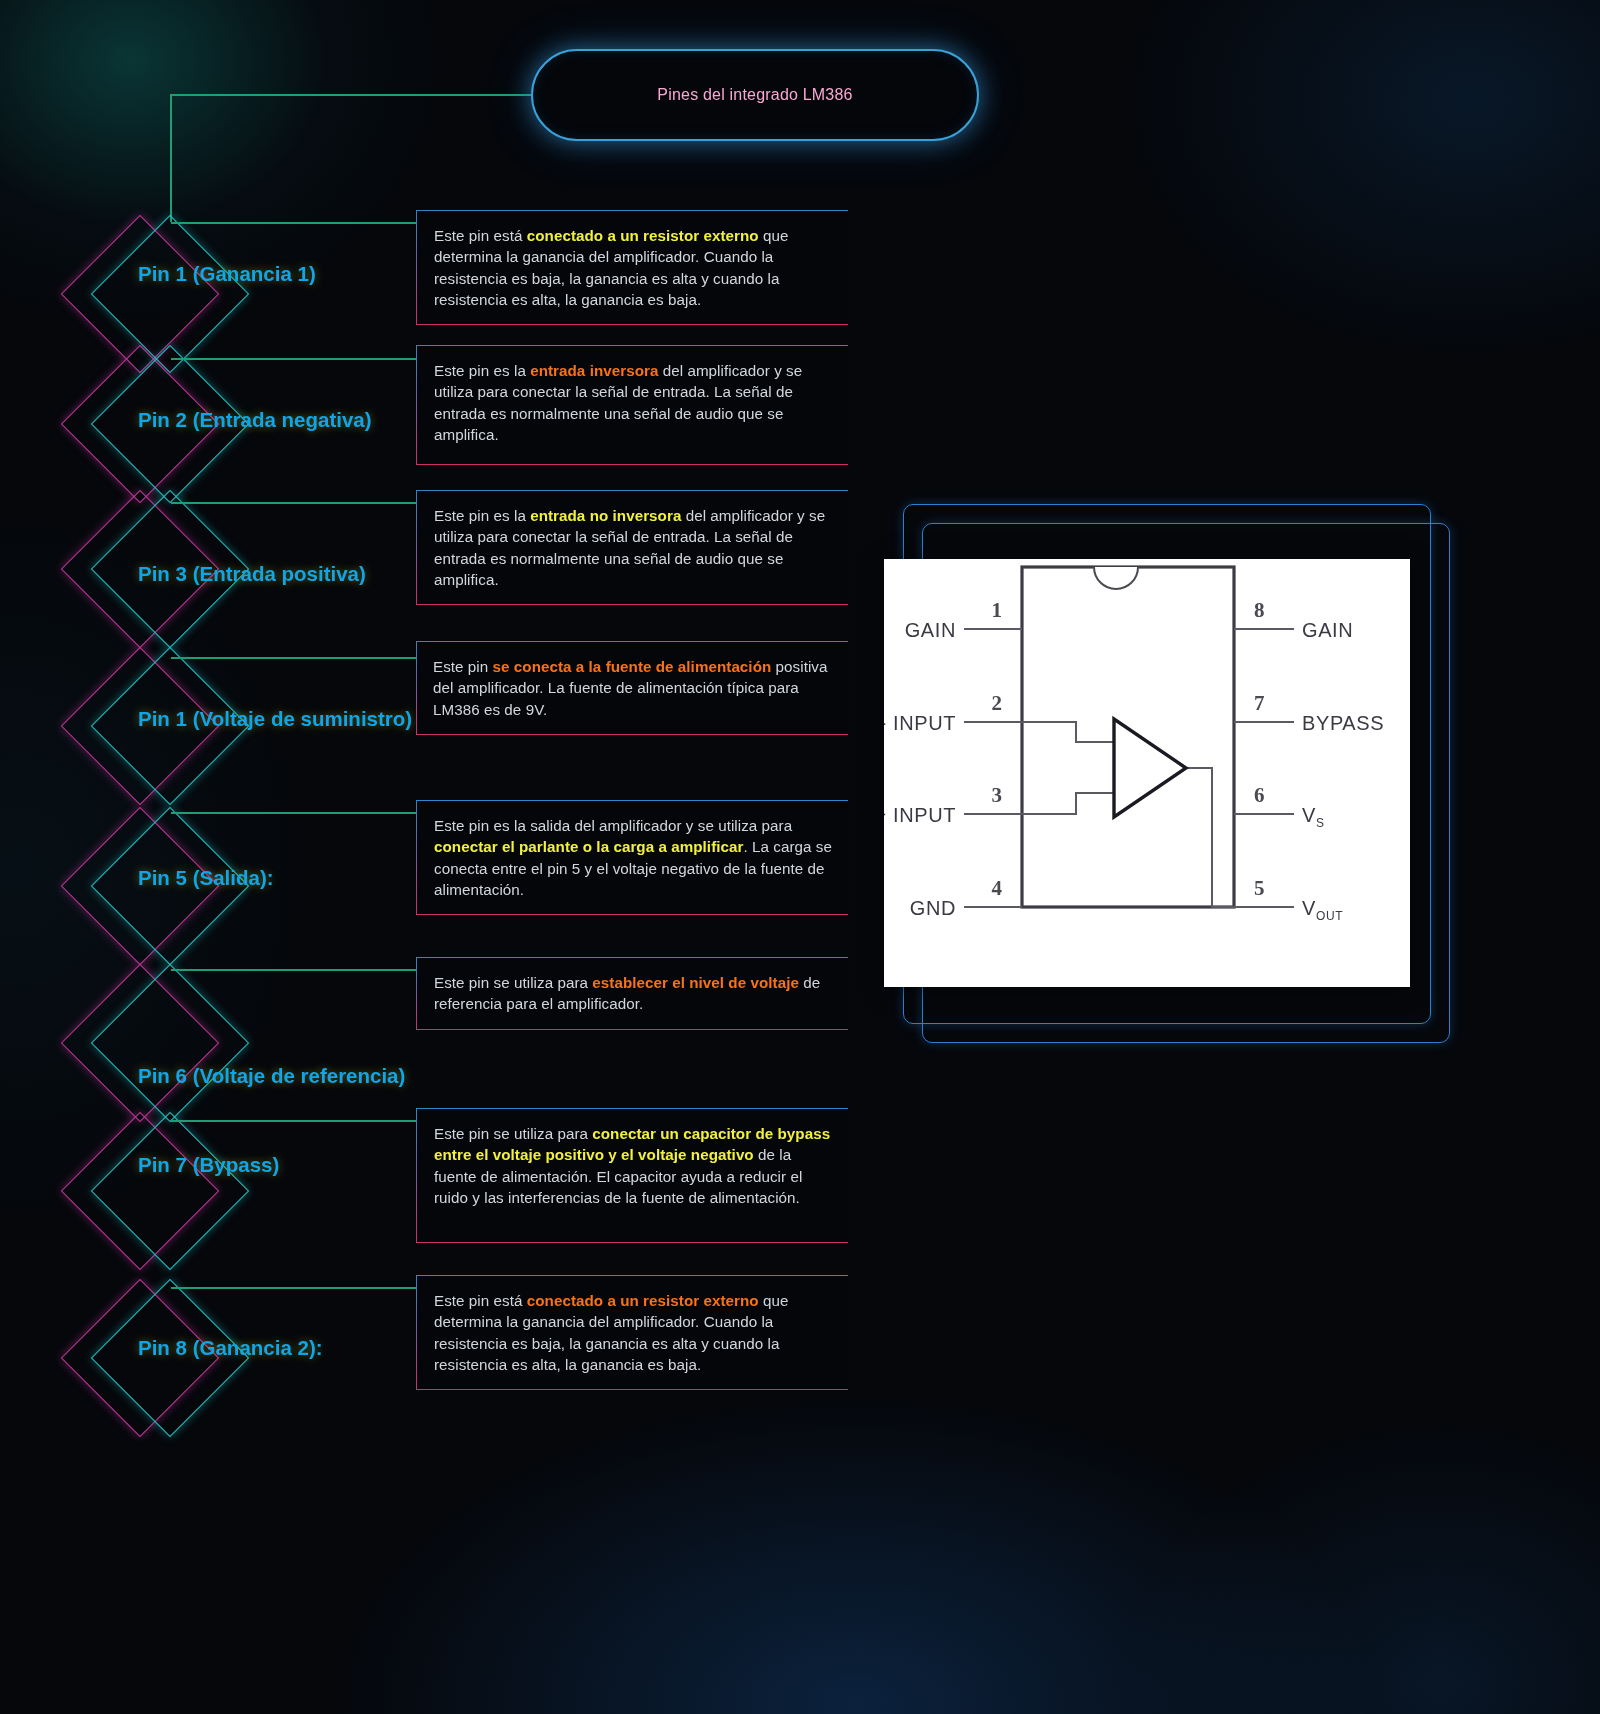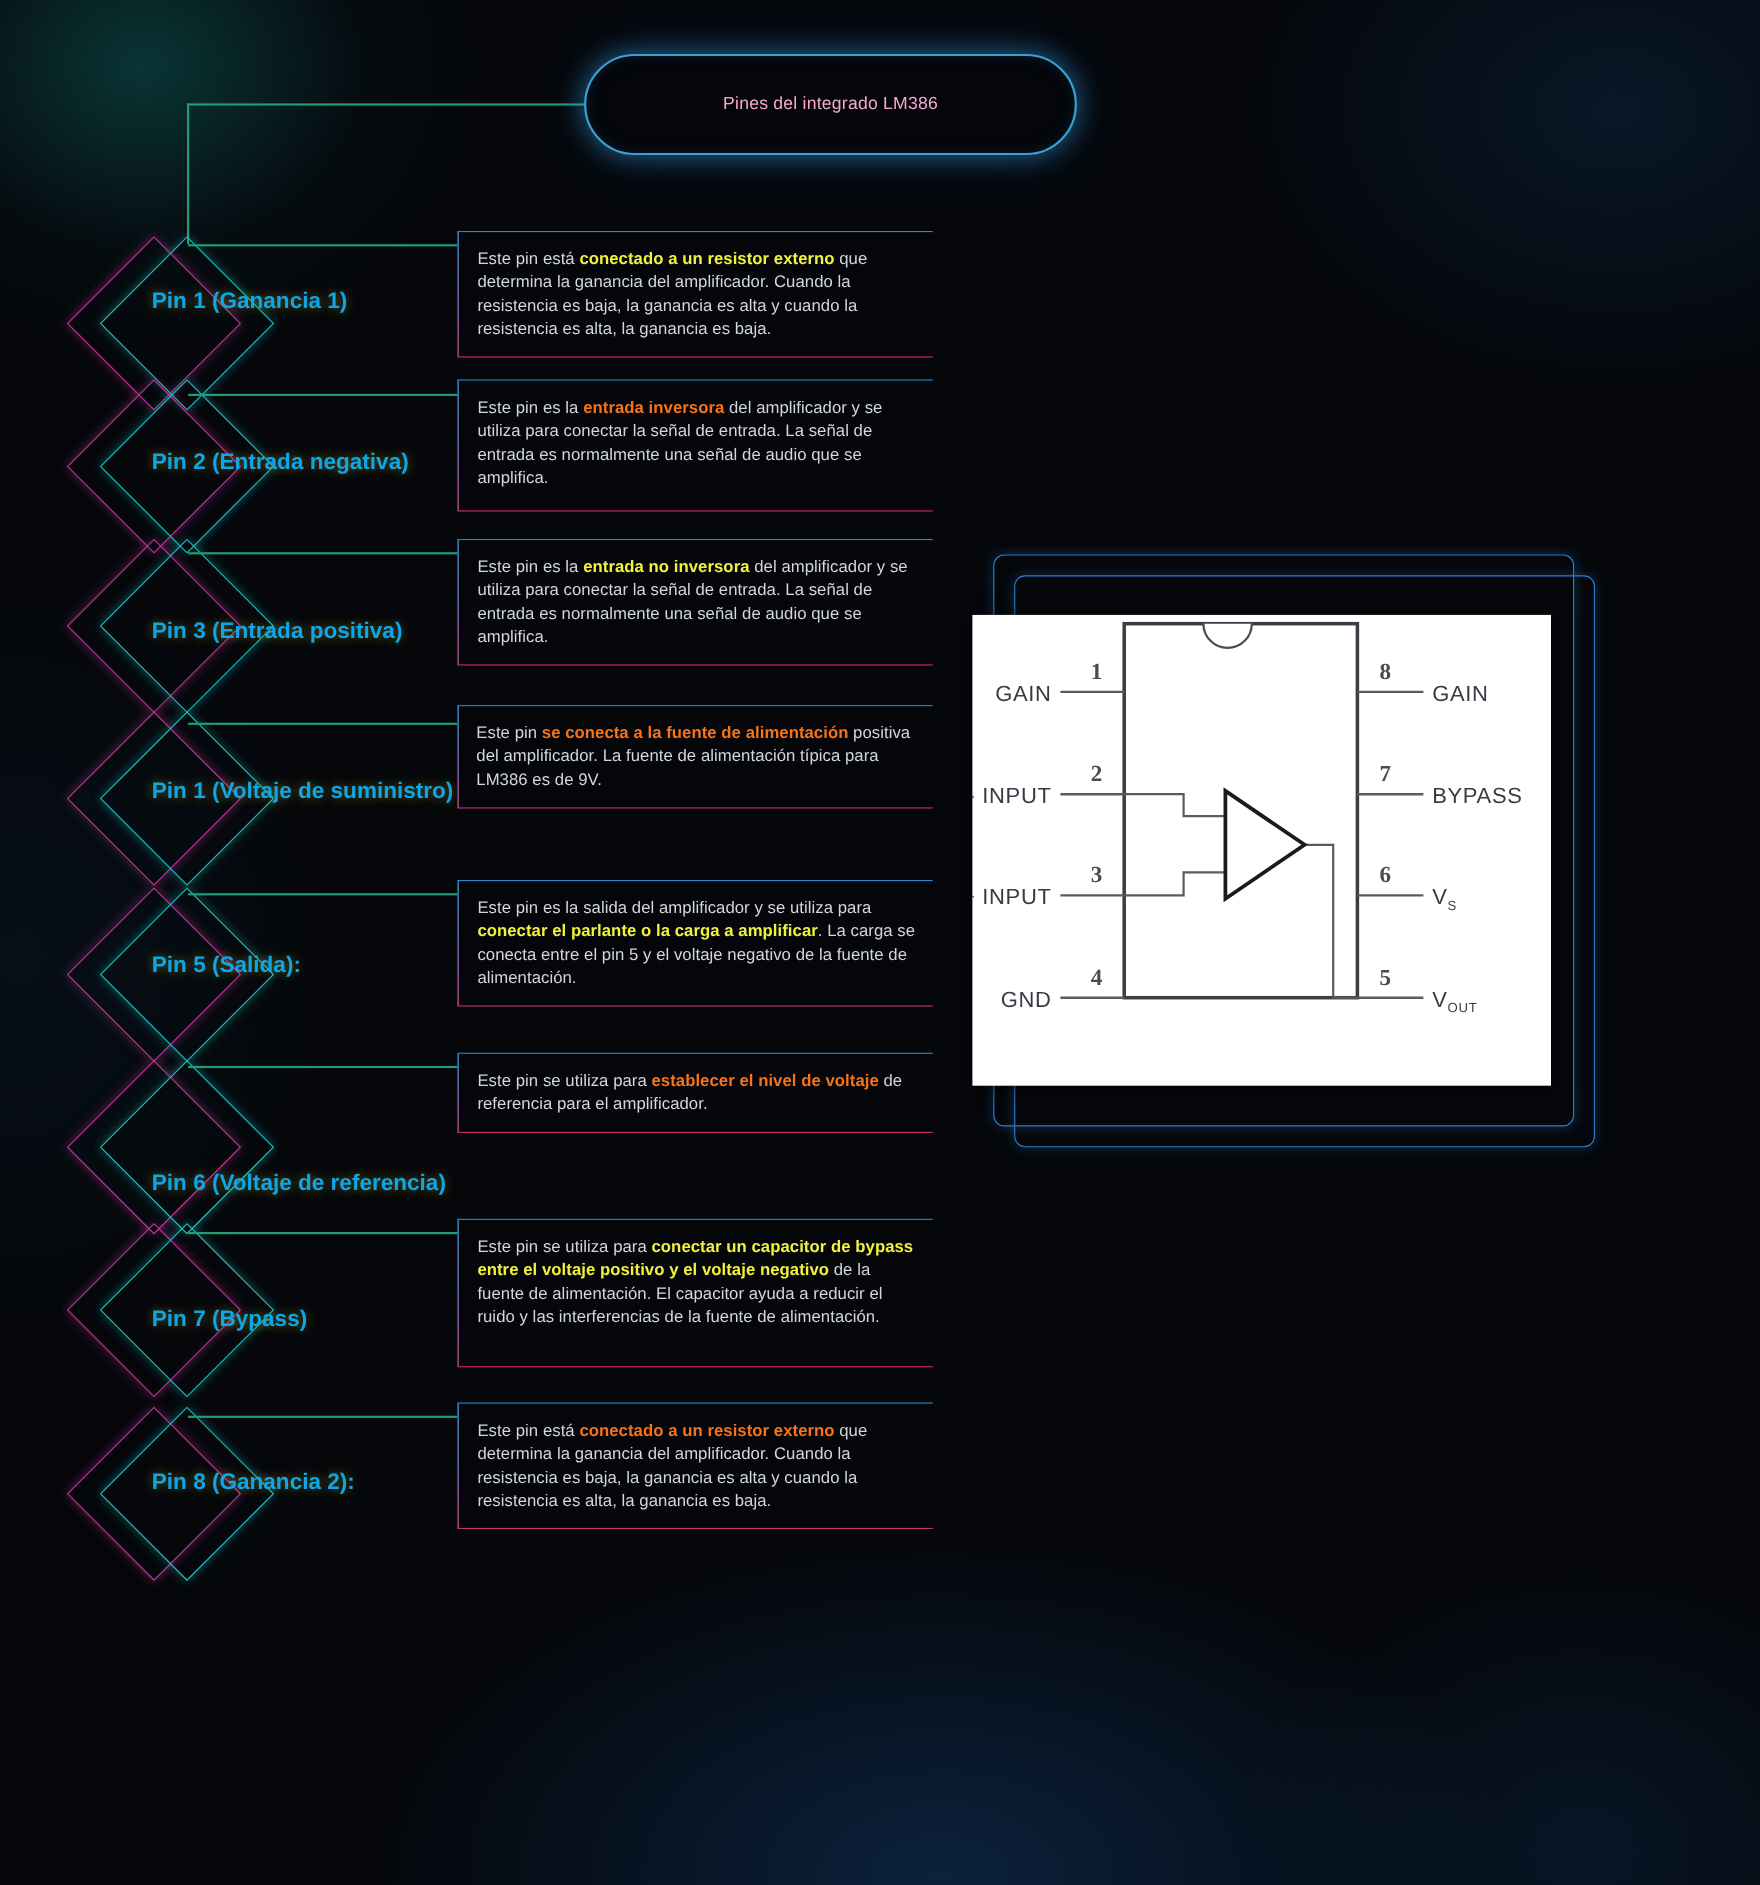--- a/index.html
+++ b/index.html
@@ -184,21 +184,21 @@
       <div class="card" style="top: 0px; min-height: 62px;">
         <p><span>Este pin se utiliza para </span><span class="hl-c">establecer el nivel de voltaje</span><span> de referencia para el amplificador.</span></p>
       </div>
     </div>
     <div class="row" style="top: 1105px;">
       <div class="dias">
         <div class="dia back"></div>
         <div class="dia front"></div>
       </div>
       <div class="branch" style="left: 171px; width: 245px; top: 15px;"></div>
-      <div class="pin-label" style="top: 82px; text-align: right;">Pin 7 (Bypass)</div>
+      <div class="pin-label" style="top: 48px; text-align: right;">Pin 7 (Bypass)</div>
       <div class="card" style="top: 3px; min-height: 135px;">
         <p><span>Este pin se utiliza para </span><span class="hl-y">conectar un capacitor de bypass entre el voltaje positivo y el voltaje negativo</span><span> de la fuente de alimentación. El capacitor ayuda a reducir el ruido y las interferencias de la fuente de alimentación.</span></p>
       </div>
     </div>
     <div class="row" style="top: 1272px;">
       <div class="dias">
         <div class="dia back"></div>
         <div class="dia front"></div>
       </div>
       <div class="branch" style="left: 171px; width: 245px; top: 15px;"></div>

